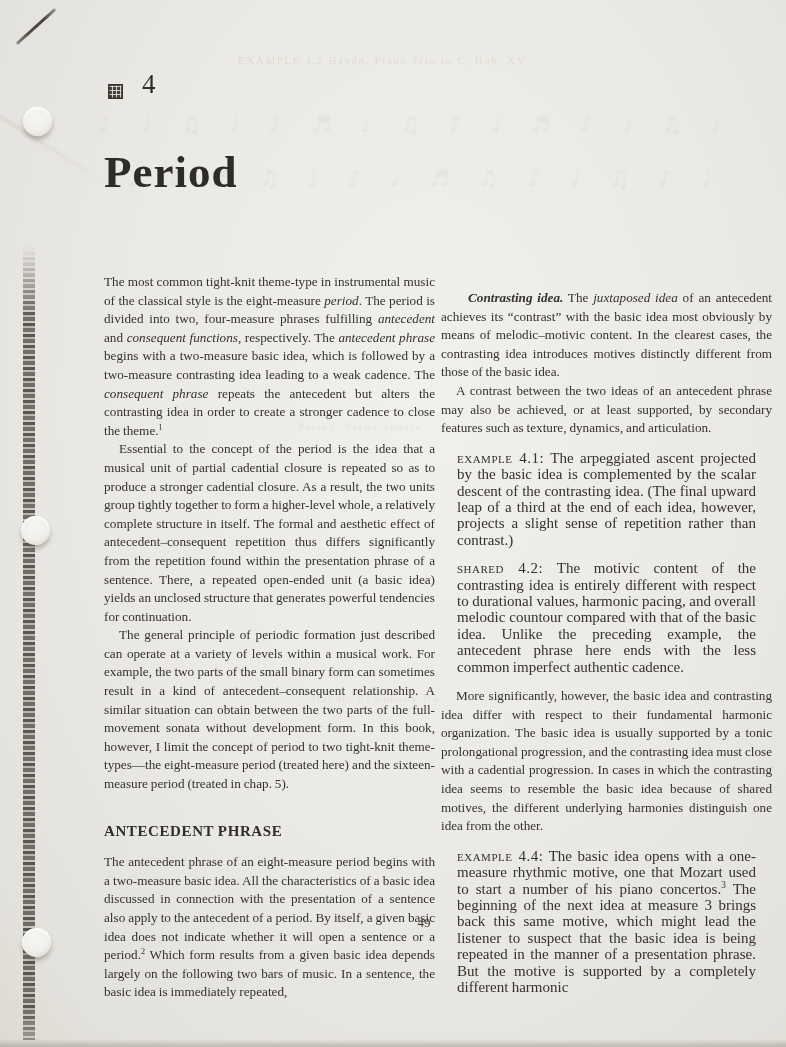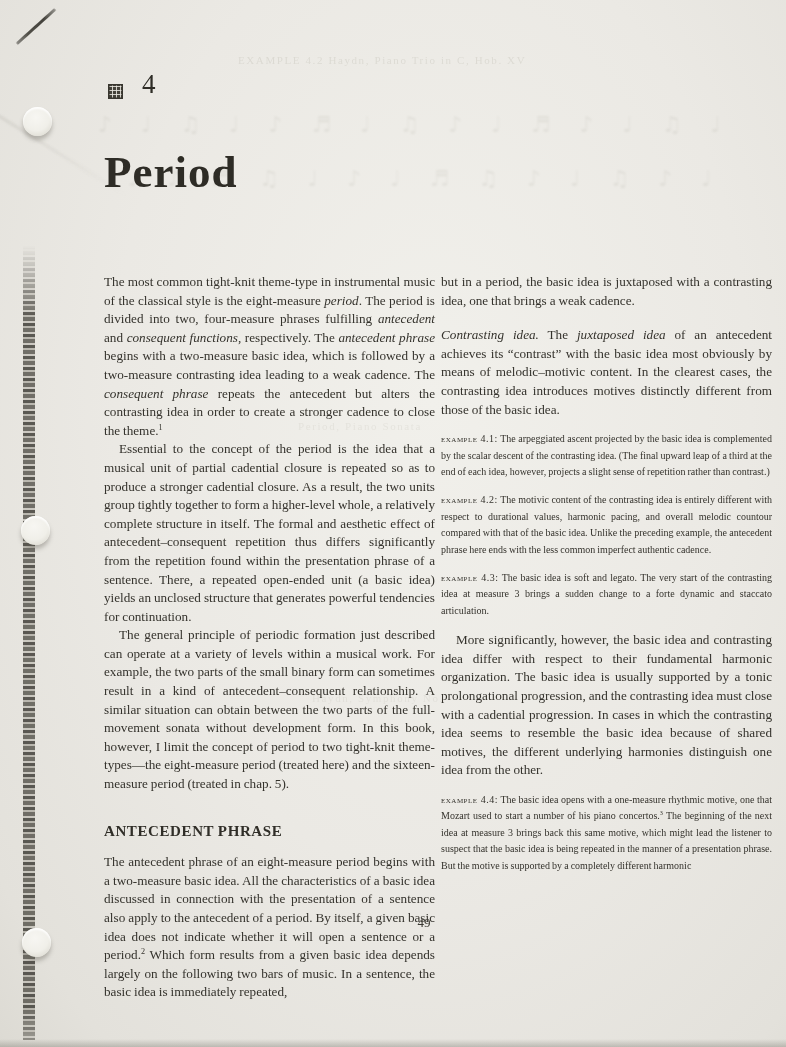--- a/index.html
+++ b/index.html
@@ -75,27 +75,27 @@
   .col {
     position:absolute; top:273px; width:331px; z-index:2;
     text-align:justify; font-size:13.2px; line-height:18.6px;
     word-spacing:-0.4px;
   }
   #col-left  { left:104px; }
   #col-right { left:441px; }
   .col p { margin:0; }
   .col p.indent { text-indent:15px; }
   .col p.spaced { margin-top:16px; }
-  .col p.example { font-size:10px; line-height:16.4px; margin:12px 0; }
+  .col p.example { font-size:15px; line-height:16.4px; margin:12px 16px; }
   .col h3 {
     font-size:15px; font-weight:700; letter-spacing:.6px; color:#302e28;
     margin:28px 0 13px; text-align:left;
   }
   .it { font-style:italic; }
-  .bd { font-weight:400; }
+  .bd { font-weight:700;margin-left:27px; }
   .sc { font-variant:small-caps; letter-spacing:.5px; }
   .col sup { font-size:.62em; vertical-align:super; line-height:0; }
   .page-number {
     position:absolute; left:402px; top:915px; width:44px; z-index:6;
     text-align:center; font-size:13px; color:#3a3831;
   }
 </style>
 </head>
 <body>
 
@@ -120,24 +120,23 @@
   <h1 class="page-title" style="margin:0;">Period</h1>
 
   <div id="col-left" class="col">
       <p class="body"><span>The most common tight-knit theme-type in instrumental music of the classical style is the eight-measure </span><span class="it">period</span><span>. The period is divided into two, four-measure phrases fulfilling </span><span class="it">antecedent</span><span> and </span><span class="it">consequent functions</span><span>, respectively. The </span><span class="it">antecedent phrase</span><span> begins with a two-measure basic idea, which is followed by a two-measure contrasting idea leading to a weak cadence. The </span><span class="it">consequent phrase</span><span> repeats the antecedent but alters the contrasting idea in order to create a stronger cadence to close the theme.</span><sup>1</sup></p>
       <p class="body indent"><span>Essential to the concept of the period is the idea that a musical unit of partial cadential closure is repeated so as to produce a stronger cadential closure. As a result, the two units group tightly together to form a higher-level whole, a relatively complete structure in itself. The formal and aesthetic effect of antecedent–consequent repetition thus differs significantly from the repetition found within the presentation phrase of a sentence. There, a repeated open-ended unit (a basic idea) yields an unclosed structure that generates powerful tendencies for continuation.</span></p>
       <p class="body indent"><span>The general principle of periodic formation just described can operate at a variety of levels within a musical work. For example, the two parts of the small binary form can sometimes result in a kind of antecedent–consequent relationship. A similar situation can obtain between the two parts of the full-movement sonata without development form. In this book, however, I limit the concept of period to two tight-knit theme-types—the eight-measure period (treated here) and the sixteen-measure period (treated in chap. 5).</span></p>
       <h3><span>ANTECEDENT PHRASE</span></h3>
       <p class="body"><span>The antecedent phrase of an eight-measure period begins with a two-measure basic idea. All the characteristics of a basic idea discussed in connection with the presentation of a sentence also apply to the antecedent of a period. By itself, a given basic idea does not indicate whether it will open a sentence or a period.</span><sup>2</sup><span> Which form results from a given basic idea depends largely on the following two bars of music. In a sentence, the basic idea is immediately repeated,</span></p>
     </div>
   <div id="col-right" class="col">
-      <p class="body"><span>but in a period, the basic idea is juxtaposed with a contrasting idea, one that brings a weak cadence.</span></p>
       <p class="body spaced"><span class="it bd">Contrasting idea.</span><span>  The </span><span class="it">juxtaposed idea</span><span> of an antecedent achieves its “contrast” with the basic idea most obviously by means of melodic–motivic content. In the clearest cases, the contrasting idea introduces motives distinctly different from those of the basic idea.</span></p>
+      <p class="body indent"><span>A contrast between the two ideas of an antecedent phrase may also be achieved, or at least supported, by secondary features such as texture, dynamics, and articulation.</span></p>
       <p class="example"><span class="sc">example 4.1:</span><span> The arpeggiated ascent projected by the basic idea is complemented by the scalar descent of the contrasting idea. (The final upward leap of a third at the end of each idea, however, projects a slight sense of repetition rather than contrast.)</span></p>
-      <p class="example"><span class="sc">example 4.2:</span><span> The motivic content of the contrasting idea is entirely different with respect to durational values, harmonic pacing, and overall melodic countour compared with that of the basic idea. Unlike the preceding example, the antecedent phrase here ends with the less common imperfect authentic cadence.</span></p>
-      <p class="example"><span class="sc">example 4.3:</span><span> The basic idea is soft and legato. The very start of the contrasting idea at measure 3 brings a sudden change to a forte dynamic and staccato articulation.</span></p>
+      <p class="example"><span class="sc">shared 4.2:</span><span> The motivic content of the contrasting idea is entirely different with respect to durational values, harmonic pacing, and overall melodic countour compared with that of the basic idea. Unlike the preceding example, the antecedent phrase here ends with the less common imperfect authentic cadence.</span></p>
       <p class="body indent"><span>More significantly, however, the basic idea and contrasting idea differ with respect to their fundamental harmonic organization. The basic idea is usually supported by a tonic prolongational progression, and the contrasting idea must close with a cadential progression. In cases in which the contrasting idea seems to resemble the basic idea because of shared motives, the different underlying harmonies distinguish one idea from the other.</span></p>
       <p class="example"><span class="sc">example 4.4:</span><span> The basic idea opens with a one-measure rhythmic motive, one that Mozart used to start a number of his piano concertos.</span><sup>3</sup><span> The beginning of the next idea at measure 3 brings back this same motive, which might lead the listener to suspect that the basic idea is being repeated in the manner of a presentation phrase. But the motive is supported by a completely different harmonic</span></p>
     </div>
 
   <div class="page-number">49</div>
 
 </div>
 
 </body></html>

